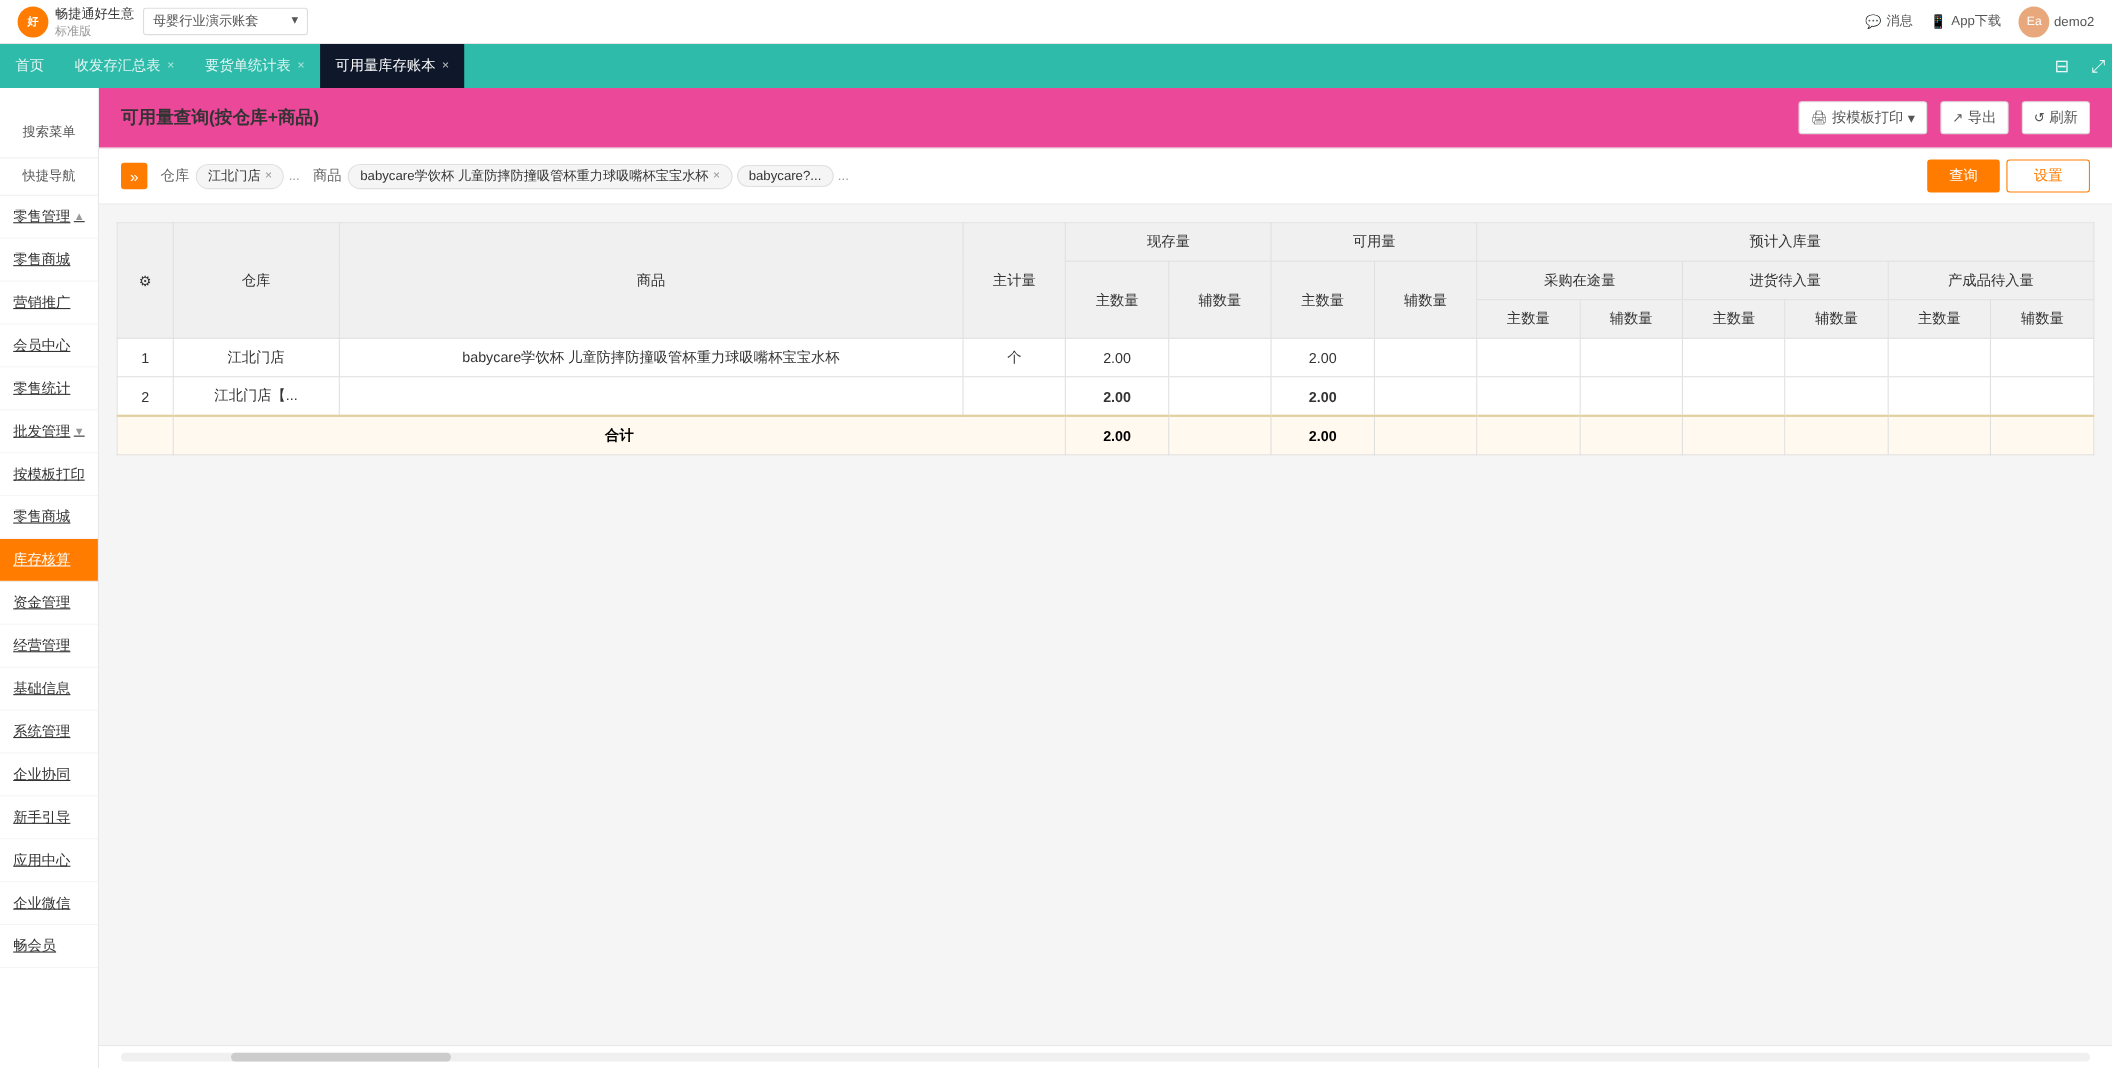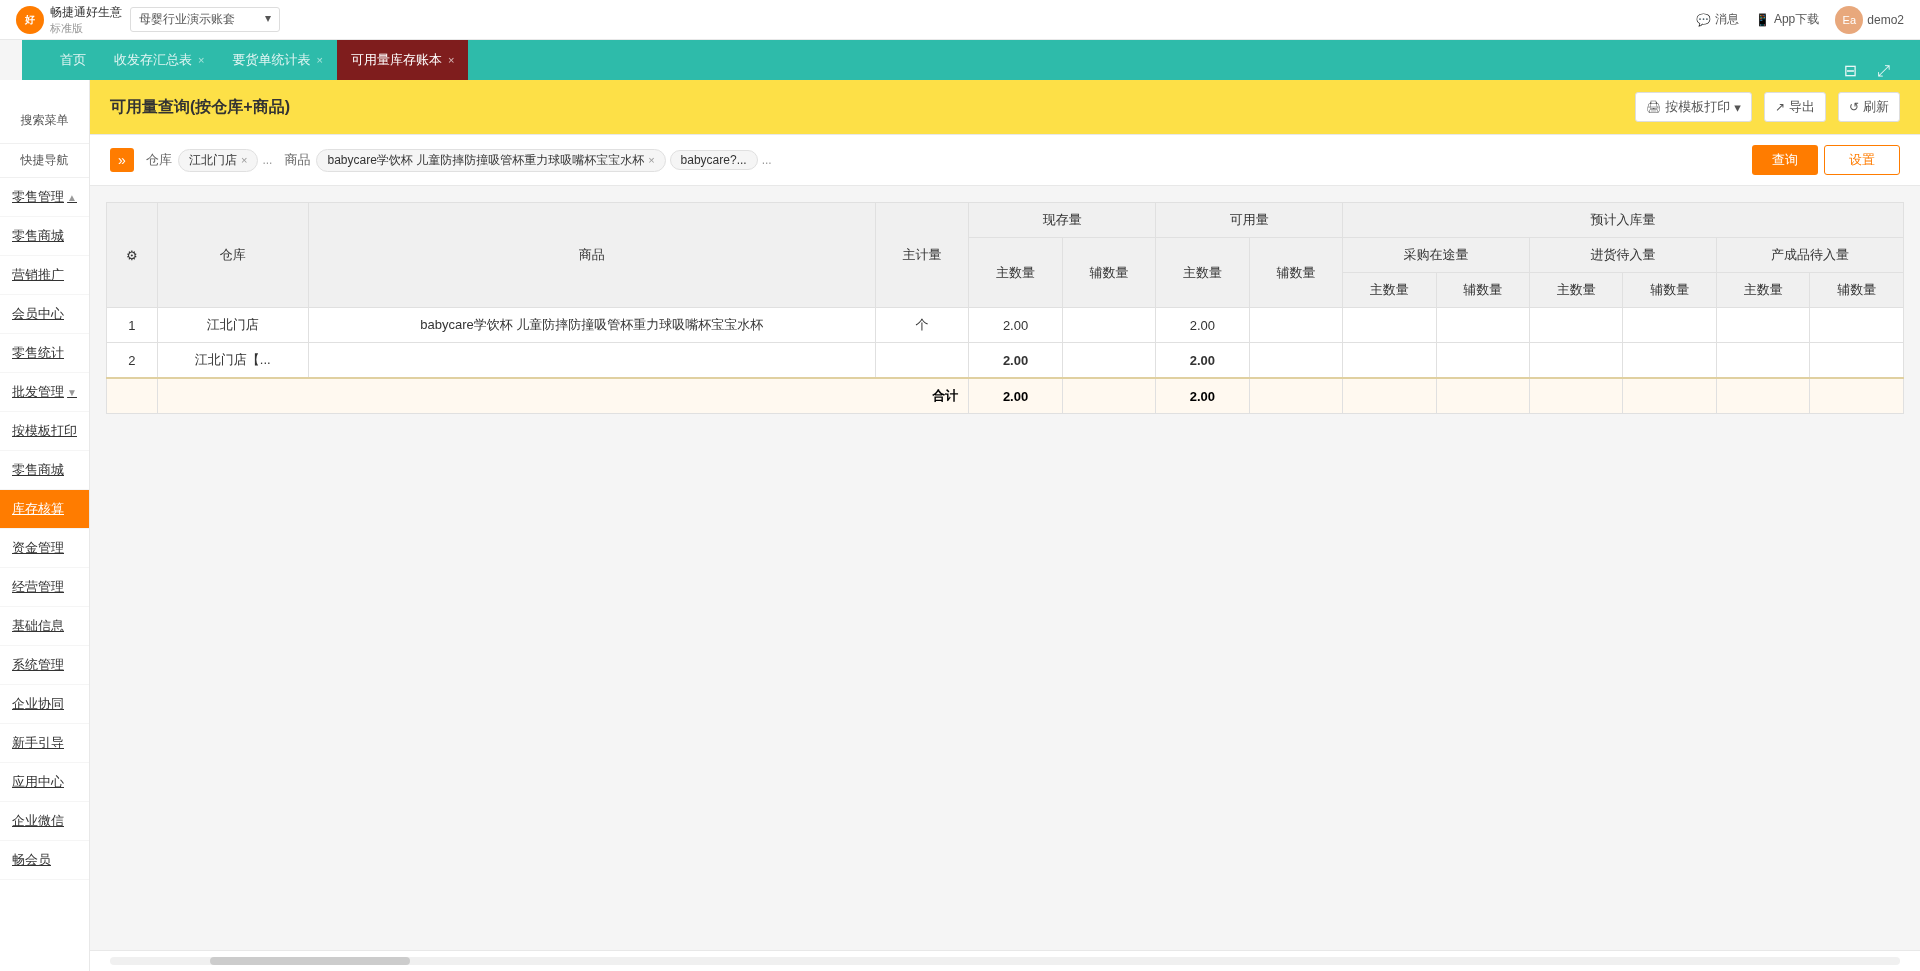--- a/index.html
+++ b/index.html
@@ -24,41 +24,40 @@
     .industry-selector { display: flex; align-items: flex-start; gap: 4px; border: 1px solid #ddd; border-radius: 3px; padding: 3px 8px; font-size: 12px; color: #555; cursor: pointer; min-width: 150px; justify-content: space-between; }
     .top-bar-right { display: flex; align-items: center; gap: 16px; }
     .top-bar-action { display: flex; align-items: center; gap: 4px; font-size: 12px; color: #555; cursor: pointer; }
     .user-avatar { width: 28px; height: 28px; border-radius: 50%; background: #e8a87c; display: flex; align-items: center; justify-content: center; color: #fff; font-size: 11px; text-align: right; }
 
     
     .tab-bar {
       height: 40px;
       background: #2ebbaa;
       display: flex;
-      align-items: flex-end;
-      padding: 0 24px;
+      align-items: center;
+      padding: 0 0;
       gap: 0;
       flex-shrink: 0;
       position: relative;
-      margin-left: 22px;
     }
     .tab-item {
       display: flex;
       align-items: center;
       padding: 0 14px;
       height: 40px;
       font-size: 13px;
       color: rgba(255,255,255,0.85);
       cursor: pointer;
       gap: 6px;
       border-radius: 0;
       position: relative;
     }
     .tab-item.active {
-      background: #7f1d1d;
+      background: #0f172a;
       color: #fff;
     }
     .tab-close { font-size: 11px; opacity: 0.7; cursor: pointer; }
     .tab-bar-actions { margin-left: auto; display: flex; align-items: center; gap: 8px; }
     .tab-bar-btn { color: rgba(255,255,255,0.9); cursor: pointer; font-size: 16px; padding: 0 6px; }
 
     
     .main-layout { display: flex; flex: 1; overflow: hidden; }
 
     
@@ -106,21 +105,21 @@
       text-decoration: underline;
     }
     .sidebar-item.active { background: #ff7c00; color: #fff; }
     .sidebar-item .expand-icon { font-size: 10px; color: #999; }
 
     
     .content-area { flex: 1; display: flex; flex-direction: column; overflow: hidden; background: #f5f5f5; }
 
     
     .page-header {
-      background: #fde047;
+      background: #ec4899;
       padding: 12px 20px;
       display: flex;
       align-items: center;
       justify-content: space-between;
       border-bottom: 1px solid #e8e8e8;
       flex-shrink: 0;
     }
     .page-title { font-size: 16px; font-weight: bold; color: #333; }
     .page-actions { display: flex; align-items: center; gap: 12px; }
     .action-btn { display: flex; align-items: center; gap: 4px; font-size: 13px; color: #555; cursor: pointer; padding: 5px 10px; border: 1px solid #ddd; border-radius: 3px; background: #fff; }
@@ -414,21 +413,21 @@
             <td></td>
             <td></td>
             <td></td>
             <td></td>
             <td></td>
           </tr>
         </tbody>
         <tfoot>
           <tr class="total-row">
             <td></td>
-            <td colspan="3" style="text-align:right;">合计</td>
+            <td colspan="3" style="text-align:center;">合计</td>
             <td>2.00</td>
             <td></td>
             <td>2.00</td>
             <td></td>
             <td></td>
             <td></td>
             <td></td>
             <td></td>
             <td></td>
             <td></td>

